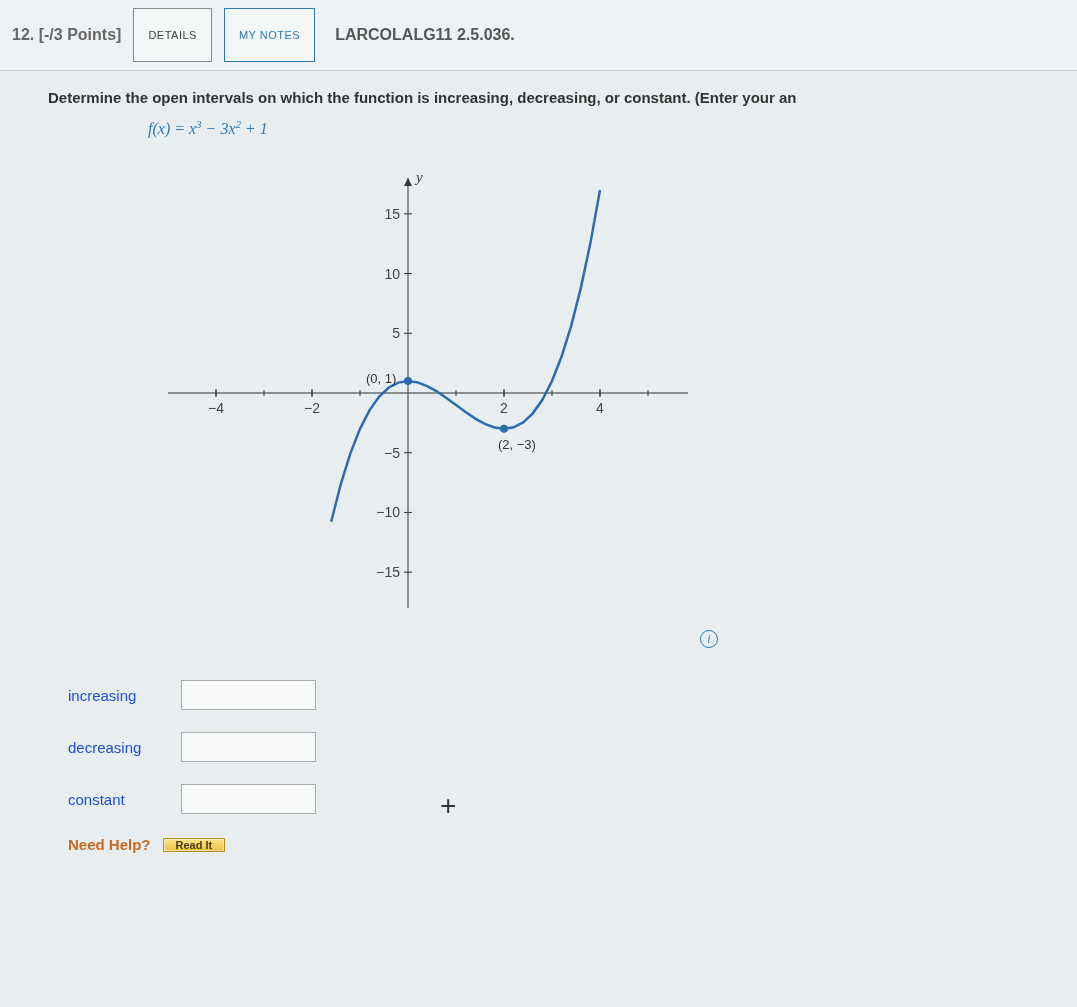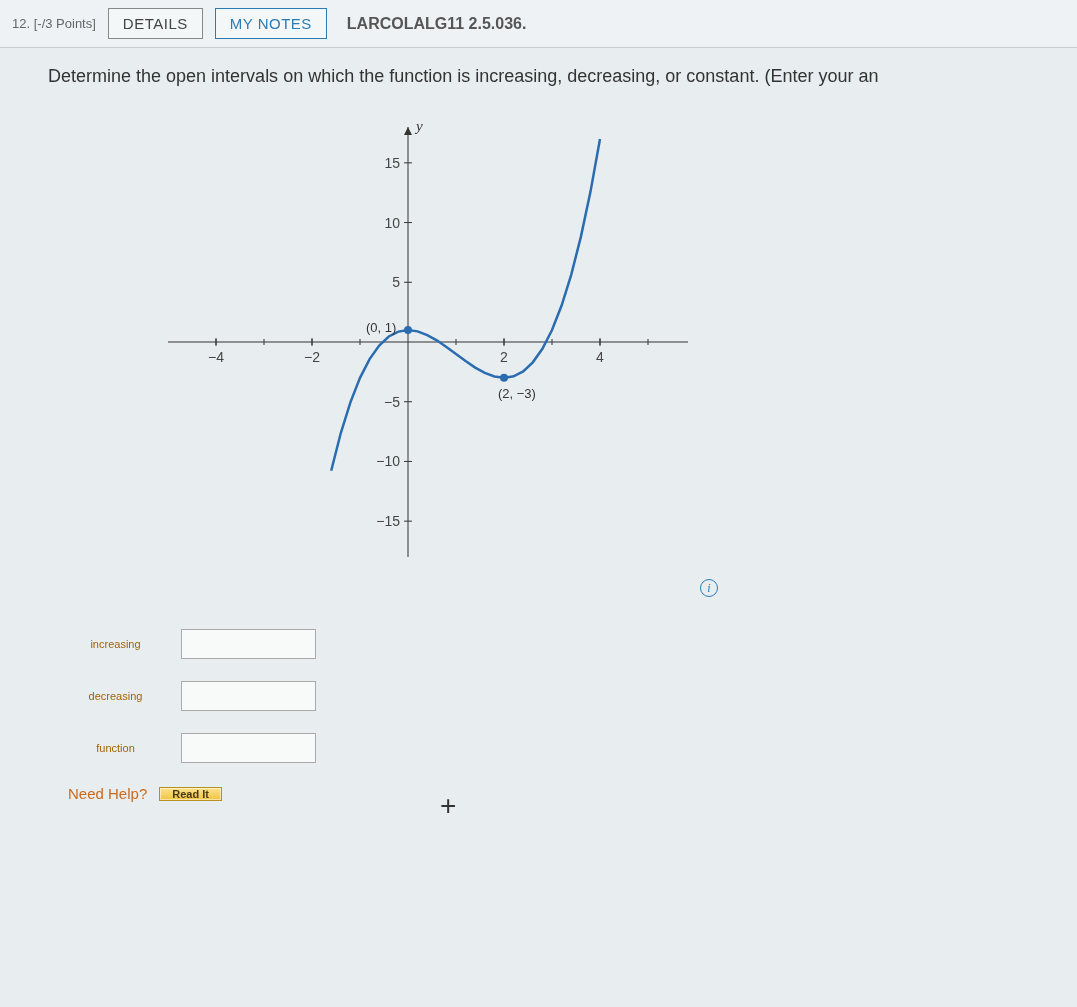--- a/index.html
+++ b/index.html
@@ -13,49 +13,49 @@
     }
     .header {
       display: flex;
       align-items: center;
       padding: 8px 12px;
       gap: 12px;
       border-bottom: 1px solid #ccc;
       background: #eef2f4;
     }
     .q-number {
-      font-size: 13px;
-      font-weight: normal;
+      font-size: 16px;
+      font-weight: bold;
       color: #666;
     }
     .header-btn {
       border: 1px solid #888;
       background: #f4f7f8;
-      padding: 6px 14px;
-      font-size: 15px;
+      padding: 20px 14px;
+      font-size: 11px;
       color: #444;
       cursor: pointer;
       font-weight: 500;
       letter-spacing: 0.5px;
     }
     .header-btn.notes { color: #2c7bb3; border-color:#2c7bb3;text-align:right;}
     .assignment-ref {
       font-size: 16px;
       font-weight: bold;
       color: #555;
       margin-left: 8px;
     }
     .content {
       padding: 18px 48px;
     }
     .prompt {
-      font-size: 18px;
+      font-size: 15px;
       color: #333;
-      margin-bottom: 20px;
-      font-weight: 400;
+      margin-bottom: 12px;
+      font-weight: 700;
     }
     .formula {
       margin-left: 100px;
       font-size: 16px;
       color: #2c7bb3;
       font-style: italic;
       font-family: 'Times New Roman', serif;
       margin-bottom: 20px;
     }
     .formula sup { font-size: 11px; }
@@ -87,23 +87,22 @@
       margin-left: 20px;
     }
     .answer-row {
       display: flex;
       align-items: center;
       gap: 18px;
       margin-bottom: 22px;
     }
     .answer-label {
       width: 95px;
-      font-size: 11px;
-      color: #a16207;
-      text-align: center;
+      font-size: 15px;
+      color: #1d4ed8;
     }
     .answer-input {
       width: 135px;
       height: 30px;
       border: 1px solid #aaa;
       background: #f8fafa;
       padding: 4px 6px;
       font-size: 14px;
     }
     .plus-cursor {
@@ -117,21 +116,21 @@
     }
     .need-help {
       margin-left: 20px;
       margin-top: 18px;
       display: flex;
       align-items: center;
       gap: 12px;
     }
     .need-help-label {
       color: #c96a1e;
-      font-weight: normal;
+      font-weight: bold;
       font-size: 15px;
     }
     .read-it-btn {
       background: linear-gradient(#fce38a,#f0c244);
       border: 1px solid #b89022;
       padding: 0 12px;
       font-size: 11px;
       font-weight: bold;
       color: #4a3a10;
       cursor: pointer;
@@ -153,20 +152,21 @@
     <span>12.</span>
     <span>[-/3 Points]</span>
   </span>
   <button class="header-btn">DETAILS</button>
   <button class="header-btn notes">MY NOTES</button>
   <span class="assignment-ref">LARCOLALG11 2.5.036.</span>
 </div>
 
 <div class="content">
   <div class="prompt">Determine the open intervals on which the function is increasing, decreasing, or constant. (Enter your an</div>
+  <div class="formula" id="formula">f(x) = x<sup>3</sup> − 3x<sup>2</sup> + 1</div>
 
   <div class="chart-wrap">
     <svg id="chart-svg" width="560" height="520">
         <line x1="40" y1="235" x2="616" y2="235" class="axis-line"></line>
         <line x1="280" y1="450" x2="280" y2="20" class="axis-line"></line>
         <polygon points="616,235 608,231 608,239" fill="#333"></polygon>
         <polygon points="280,20 276,28 284,28" fill="#333"></polygon>
         <line x1="88" y1="231" x2="88" y2="239" class="tick"></line>
         <text x="88" y="255" class="tick-label" text-anchor="middle">−4</text>
         <line x1="184" y1="231" x2="184" y2="239" class="tick"></line>
@@ -213,21 +213,21 @@
   <div class="answers" id="answers">
       <div class="answer-row">
         <div class="answer-label">increasing</div>
         <input class="answer-input" style="">
       </div>
       <div class="answer-row">
         <div class="answer-label">decreasing</div>
         <input class="answer-input" style="">
       </div>
       <div class="answer-row">
-        <div class="answer-label">function</div>
+        <div class="answer-label">constant</div>
         <input class="answer-input" style="">
       </div>
     </div>
 
   <div class="need-help">
     <span class="need-help-label">Need Help?</span>
     <button class="read-it-btn">Read It</button>
   </div>
 </div>
 

